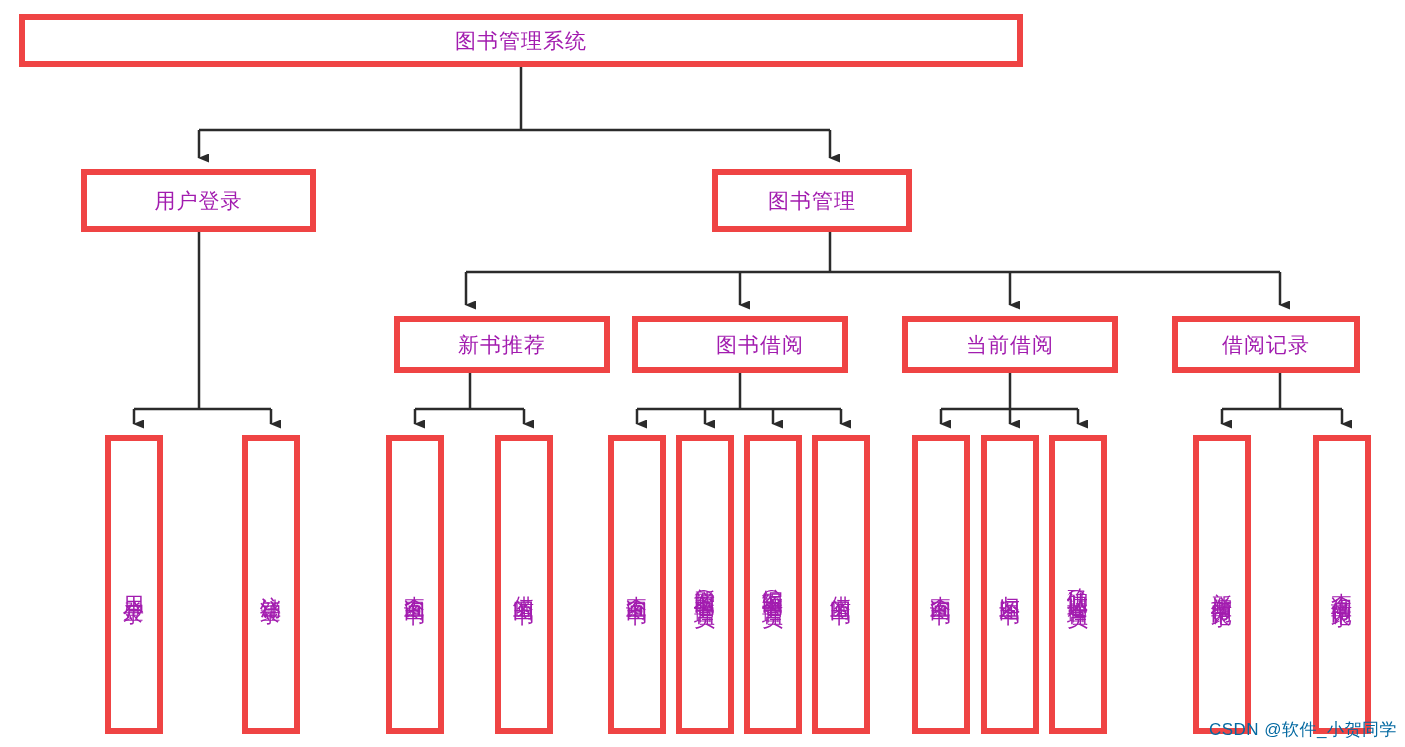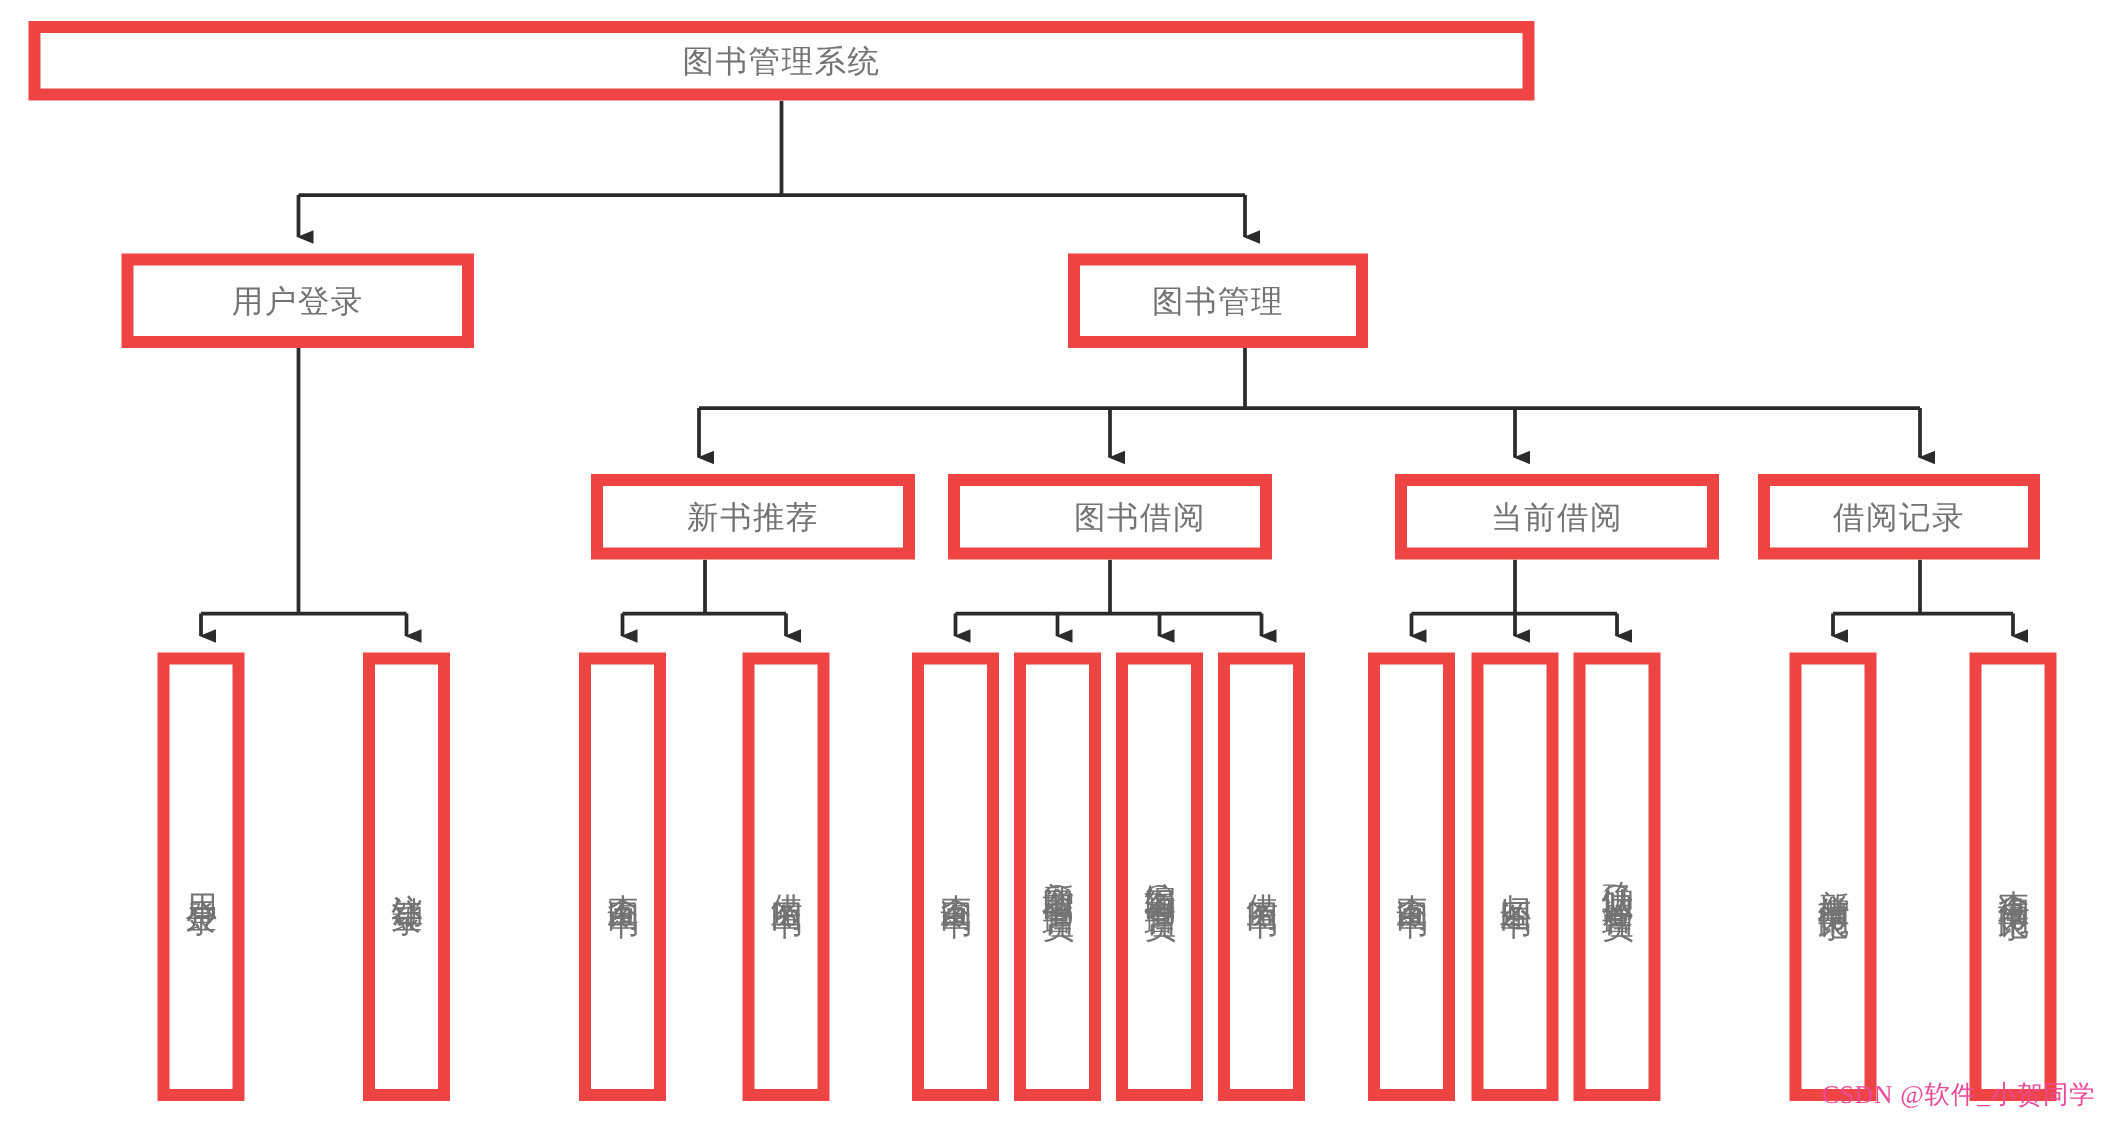--- a/index.html
+++ b/index.html
@@ -13,26 +13,26 @@
   #diagram-root {
     position: relative;
     width: 1405px;
     height: 747px;
     background: #ffffff;
     overflow: hidden;
   }
   .node {
     position: absolute;
     box-sizing: border-box;
-    border: 8px solid #ef4444;
+    border: 6px solid #ef4444;
     background: #ffffff;
     display: flex;
     align-items: center;
     justify-content: center;
-    color: #737373;
+    color: #a21caf;
   }
   .node.horiz {
     font-size: 21px;
     letter-spacing: 1px;
   }
   .node.vert {
     writing-mode: vertical-rl;
     text-orientation: upright;
     font-size: 21px;
     letter-spacing: 3px;
@@ -53,24 +53,23 @@
     top: 0;
     width: 1405px;
     height: 747px;
     pointer-events: none;
   }
   .watermark {
     position: absolute;
     right: 8px;
     bottom: 6px;
     font-size: 17px;
-    color: #ec4899;
+    color: #0369a1;
     letter-spacing: 0.5px;
     white-space: nowrap;
-    font-family: Liberation Serif, serif;
   }
 </style>
 </head>
 <body>
 
 <div id="diagram-root">
 
   <svg id="connector-layer" viewBox="0 0 1405 747" width="1405" height="747">
     <defs>
       <marker id="arrowhead" markerWidth="9" markerHeight="11" refX="4.5" refY="10" orient="auto" markerUnits="userSpaceOnUse">
@@ -131,21 +130,21 @@
   <div class="node horiz" style="left:712px; top:169px; width:200px; height:63px;">
     <span>图书管理</span>
   </div>
 
   <div class="node horiz" style="left:362px; top:316px; width:216px; height:57px;margin-left:32px;">
     <span>新书推荐</span>
   </div>
   <div class="node horiz" style="left:632px; top:316px; width:216px; height:57px;padding-left:40px;">
     <span>图书借阅</span>
   </div>
-  <div class="node horiz" style="left:930px; top:316px; width:216px; height:57px;">
+  <div class="node horiz" style="left:902px; top:316px; width:216px; height:57px;">
     <span>当前借阅</span>
   </div>
   <div class="node horiz" style="left:1172px; top:316px; width:188px; height:57px;">
     <span>借阅记录</span>
   </div>
 
   <div class="node vert" style="left:105px; top:435px; width:58px; height:299px;">
     <span class="vtext">用户登录</span>
   </div>
   <div class="node vert" style="left:242px; top:435px; width:58px; height:299px;">

